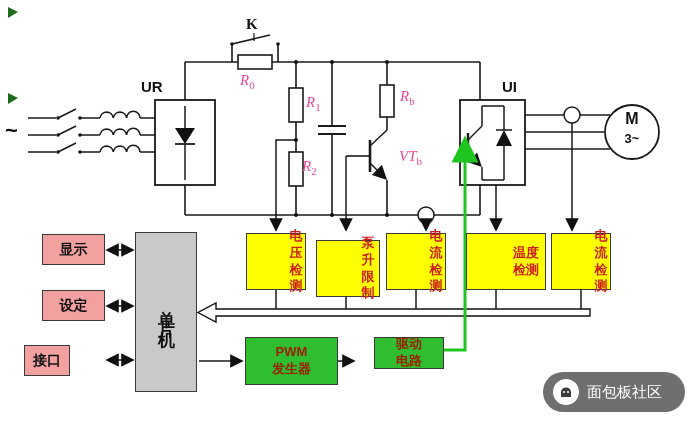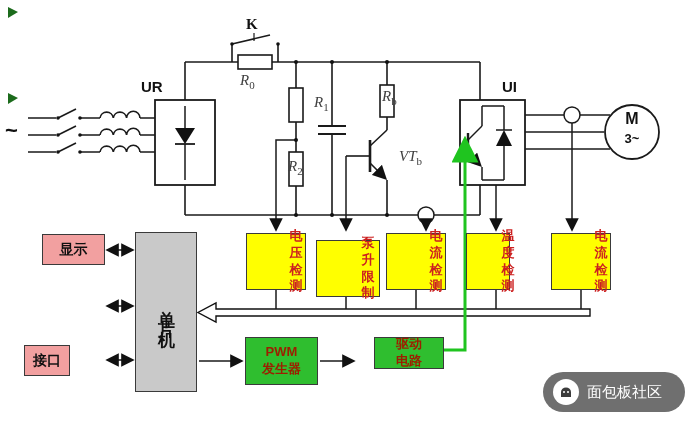--- a/index.html
+++ b/index.html
@@ -15,21 +15,21 @@
   }
   .yellow{background:var(--detect-block-bg,#ffff00);color:var(--detect-block-text,#cc2020);font-size:13px;padding-left:40px;}
   .greenb{background:var(--control-block-bg,#2fbe2f);color:var(--control-block-text,#9c1f00);font-size:13px;}
   .pink{background:var(--io-block-bg,#f2a0a0);color:#111;font-size:14px;}
   .mcu{
     background:var(--mcu-block-bg,#c9c9c9);color:#111;font-size:17px;
     writing-mode:vertical-rl;text-orientation:upright;letter-spacing:10px;
   }
   .clabel{
     position:absolute;font-family:"Liberation Serif","DejaVu Serif",serif;
-    font-style:italic;font-size:15px;color:#404040;
+    font-style:italic;font-size:15px;color:#ec4899;
   }
   .clabel sub{font-size:11px;font-style:normal;}
   .plain{position:absolute;font-weight:bold;font-size:15px;color:#111;}
   .serif{font-family:"Liberation Serif","DejaVu Serif",serif;}
   .ac{position:absolute;font-size:22px;font-weight:bold;color:#111;}
   .mlabel{position:absolute;text-align:center;color:#111;font-weight:bold;}
   .watermark{
     position:absolute;left:543px;top:372px;width:142px;height:40px;
     background:rgba(70,70,70,.78);border-radius:20px;display:flex;
     align-items:center;gap:8px;padding:16px 10px;box-sizing:border-box;
@@ -183,50 +183,51 @@
       <path d="M8,18 L8,7 L18,12 Z"></path>
       <path d="M8,104 L8,93 L18,98 Z"></path>
     </g>
   </svg>
 
   <div class="ac" style="left:5px;top:118px">~</div>
   <div class="plain serif" style="left:246px;top:16px">
     <span>K</span></div>
   <div class="clabel" style="left:240px;top:72px">
     <span>R</span><sub>0</sub></div>
-  <div class="clabel" style="left:314px;top:94px">
+  <div class="clabel" style="left:306px;top:94px">
     <span>R</span><sub>1</sub></div>
-  <div class="clabel" style="left:288px;top:158px">
+  <div class="clabel" style="left:302px;top:158px">
     <span>R</span><sub>2</sub></div>
-  <div class="clabel" style="left:382px;top:88px">
+  <div class="clabel" style="left:400px;top:88px">
     <span>R</span><sub>b</sub></div>
   <div class="clabel" style="left:399px;top:148px">
     <span>VT</span><sub>b</sub></div>
   <div class="plain" style="left:141px;top:78px">UR</div>
   <div class="plain" style="left:502px;top:78px">UI</div>
   <div class="mlabel" style="left:614px;top:110px;width:36px;font-size:16px">M</div>
   <div class="mlabel" style="left:614px;top:131px;width:36px;font-size:13px">3~</div>
 
   <div class="blk pink" style="left:42px;top:234px;width:63px;height:31px">显示</div>
+  <div class="blk pink" style="left:42px;top:290px;width:63px;height:31px">设定</div>
   <div class="blk pink" style="left:24px;top:345px;width:46px;height:31px">接口</div>
 
   <div class="blk mcu" style="left:135px;top:232px;width:62px;height:160px">单片机</div>
 
   <div class="blk yellow" style="left:246px;top:233px;width:60px;height:57px">电压
 检测</div>
   <div class="blk yellow" style="left:316px;top:240px;width:64px;height:57px">泵升
 限制</div>
   <div class="blk yellow" style="left:386px;top:233px;width:60px;height:57px">电流
 检测</div>
-  <div class="blk yellow" style="left:466px;top:233px;width:44px;height:57px">温度
+  <div class="blk yellow" style="left:466px;top:233px;width:80px;height:57px">温度
 检测</div>
   <div class="blk yellow" style="left:551px;top:233px;width:60px;height:57px">电流
 检测</div>
 
-  <div class="blk greenb" style="left:245px;top:337px;width:73px;height:48px">PWM
+  <div class="blk greenb" style="left:245px;top:337px;width:93px;height:48px">PWM
 发生器</div>
   <div class="blk greenb" style="left:374px;top:337px;width:70px;height:32px">驱动
 电路</div>
 
   <div class="watermark">
     <span class="wm-logo">
       <svg width="18" height="18" viewBox="0 0 18 18">
         <path d="M4,9 a5,4.5 0 0 1 10,0 v5 h-10 z" fill="#3b3b3b"></path>
         <circle cx="7" cy="9" r="1" fill="#fff"></circle>
           <circle cx="11" cy="9" r="1" fill="#fff"></circle>

